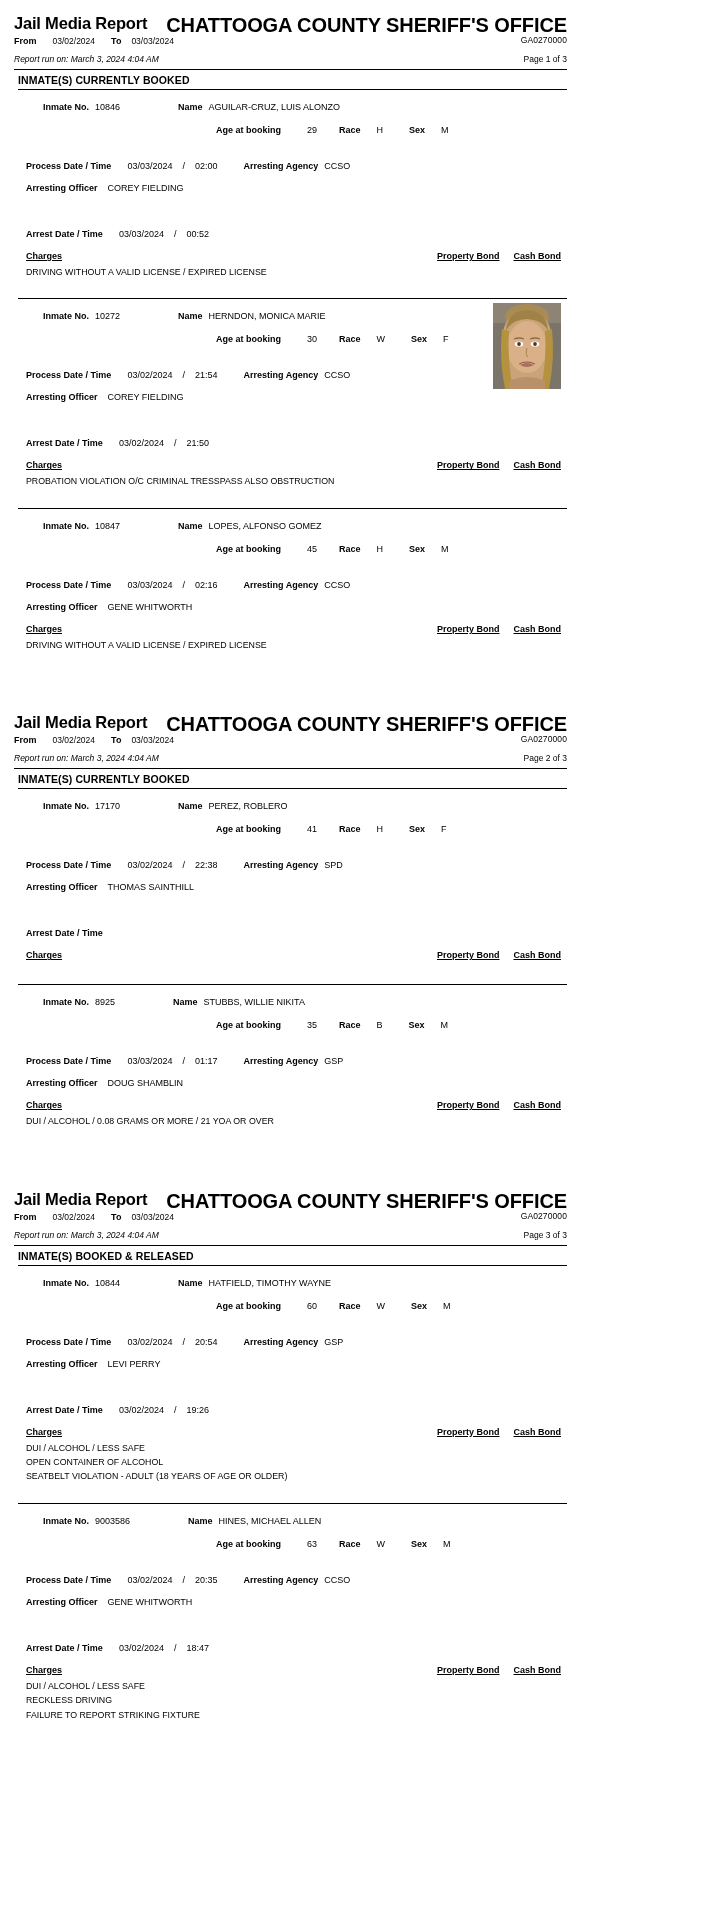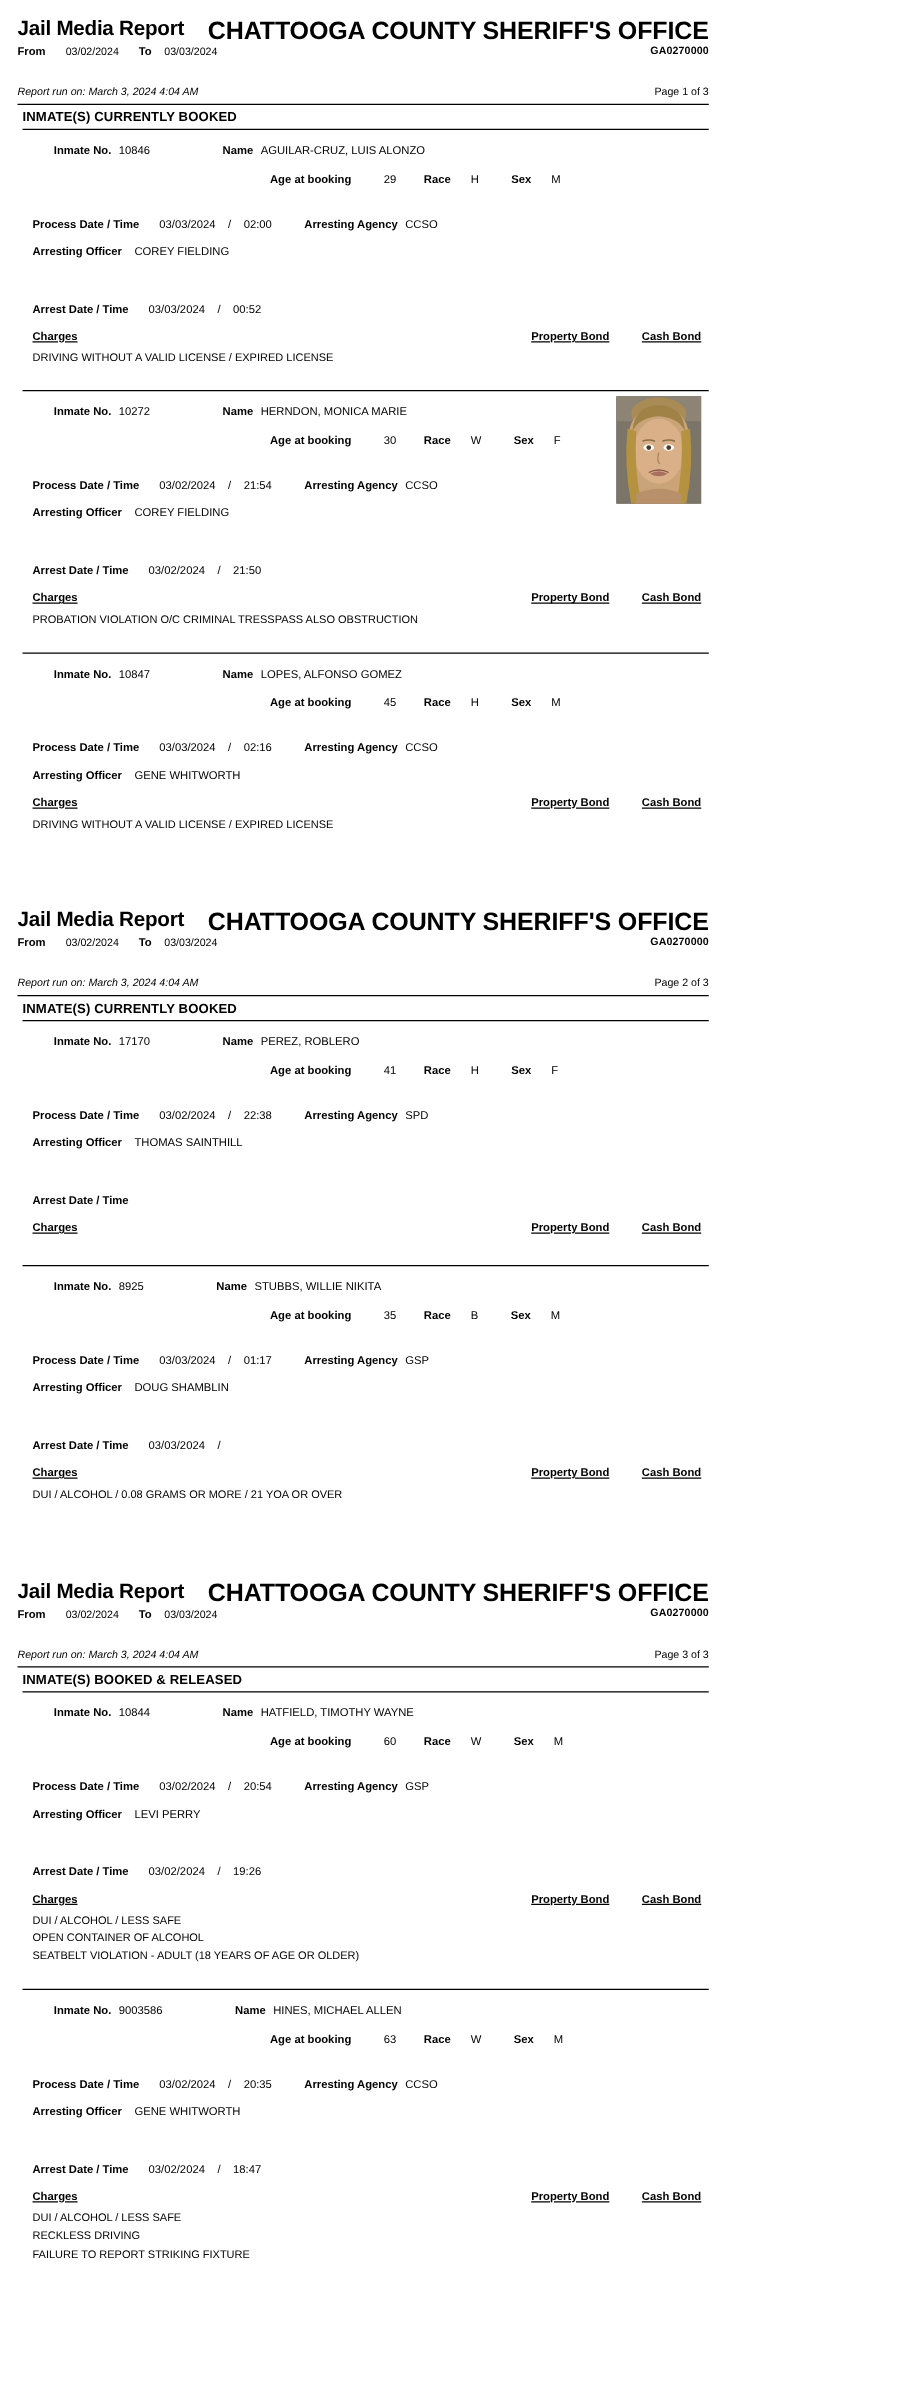--- a/index.html
+++ b/index.html
@@ -35,39 +35,39 @@
     top: 14px;
     font-size: 20px;
     font-weight: bold;
     letter-spacing: -0.1px;
   }
   .ori {
     position: absolute;
     right: 0;
     top: 35px;
     font-size: 8.5px;
-    font-weight: bold;
+    font-weight: normal;
     letter-spacing: 0.1px;
   }
   .daterange {
     margin-top: 3px;
     font-size: 8.5px;
     font-weight: bold;
     white-space: nowrap;
   }
   .daterange .val {
     font-weight: normal;
     font-size: 8.5px;
   }
   .sp-lg { display: inline-block; width: 16px; }
   .sp-md { display: inline-block; width: 10px; }
   .sp-sm { display: inline-block; width: 6px; }
 
   .runline {
-    margin-top: 22px;
+    margin-top: 8px;
     position: relative;
     height: 14px;
     font-size: 8.5px;
     font-style: italic;
   }
   .runline .pagenum {
     position: absolute;
     right: 0;
     top: 0;
     font-style: normal;
@@ -119,21 +119,21 @@
   .r-chg   { margin-left: 8px; margin-top: 2px; position: relative; }
 
   .u { text-decoration: underline; }
 
   .bonds {
     position: absolute;
     right: 6px;
     top: 0;
     white-space: nowrap;
   }
-  .bonds .lbl { font-size: 9px; font-weight: bold; margin-left: 12px; }
+  .bonds .lbl { font-size: 9px; font-weight: bold; }
   .gap-bond { display: inline-block; width: 14px; }
 
   .charge-line {
     font-size: 8.8px;
     margin-left: 8px;
     margin-top: 3px;
     line-height: 1.3;
   }
   .charges-block { margin-top: 1px; padding-bottom: 2px; }
 
@@ -332,23 +332,20 @@
     </div>
     <div class="row r-line2">
       <span class="lbl">Age at booking</span><span class="sp-lg"></span><span class="sp-md"></span><span class="val">35</span><span class="sp-lg"></span><span class="sp-sm"></span><span class="lbl">Race</span><span class="sp-lg"></span><span class="val">B</span><span class="sp-lg"></span><span class="sp-md"></span><span class="lbl">Sex</span><span class="sp-lg"></span><span class="val">M</span>
     </div>
     <div class="row r-proc">
       <span class="lbl">Process Date / Time</span><span class="sp-lg"></span><span class="val">03/03/2024</span><span class="sp-md"></span><span class="val">/</span><span class="sp-md"></span><span class="val">01:17</span><span class="sp-lg"></span><span class="sp-md"></span><span class="lbl">Arresting Agency</span><span class="sp-sm"></span><span class="val">GSP</span>
     </div>
     <div class="row r-off">
       <span class="lbl">Arresting Officer</span><span class="sp-md"></span><span class="val">DOUG SHAMBLIN</span>
     </div>
-    <div class="row r-arr">
-      <span class="lbl">Arrest Date / Time</span><span class="sp-lg"></span><span class="val">03/03/2024</span><span class="sp-md"></span><span class="val">/</span><span class="sp-md"></span><span class="val"></span>
-    </div>
     <div class="row r-chg">
       <span class="lbl u">Charges</span>
       <span class="bonds">
         <span class="lbl u">Property Bond</span><span class="gap-bond"></span><span class="lbl u">Cash Bond</span>
       </span>
     </div>
     <div class="charges-block">
           <div class="charge-line">DUI / ALCOHOL / 0.08 GRAMS OR MORE / 21 YOA OR OVER</div>
         </div>
     <div class="rec-tail"></div>

